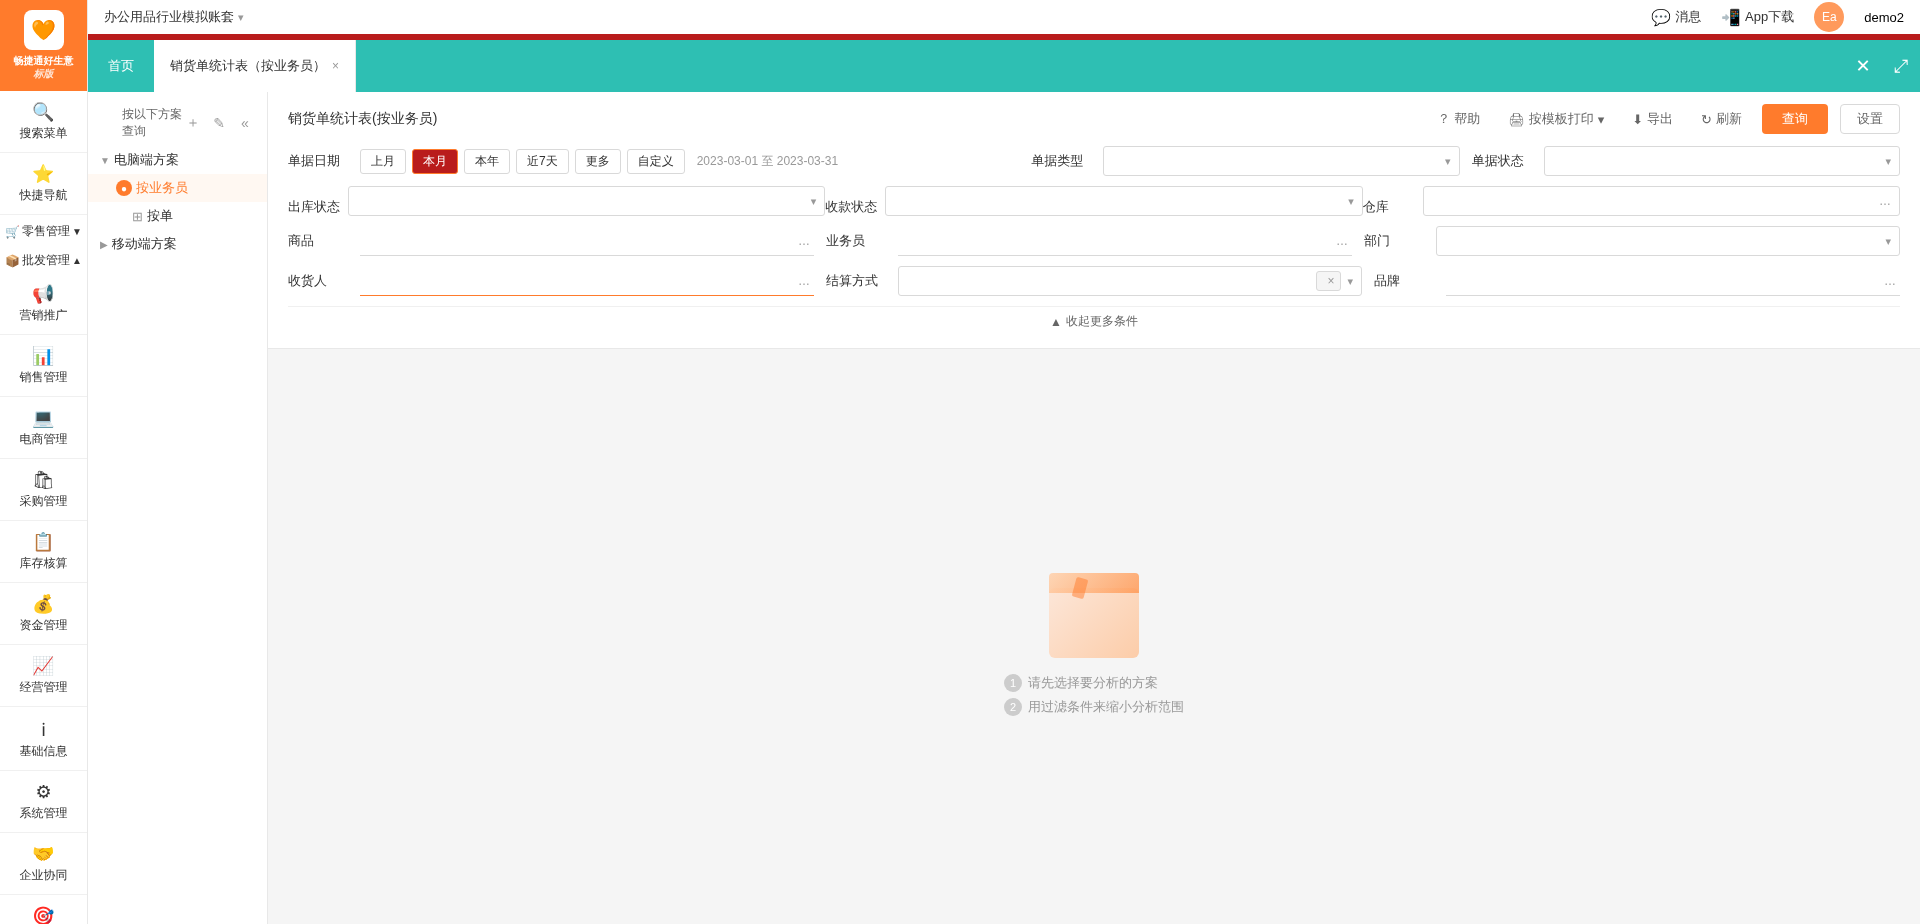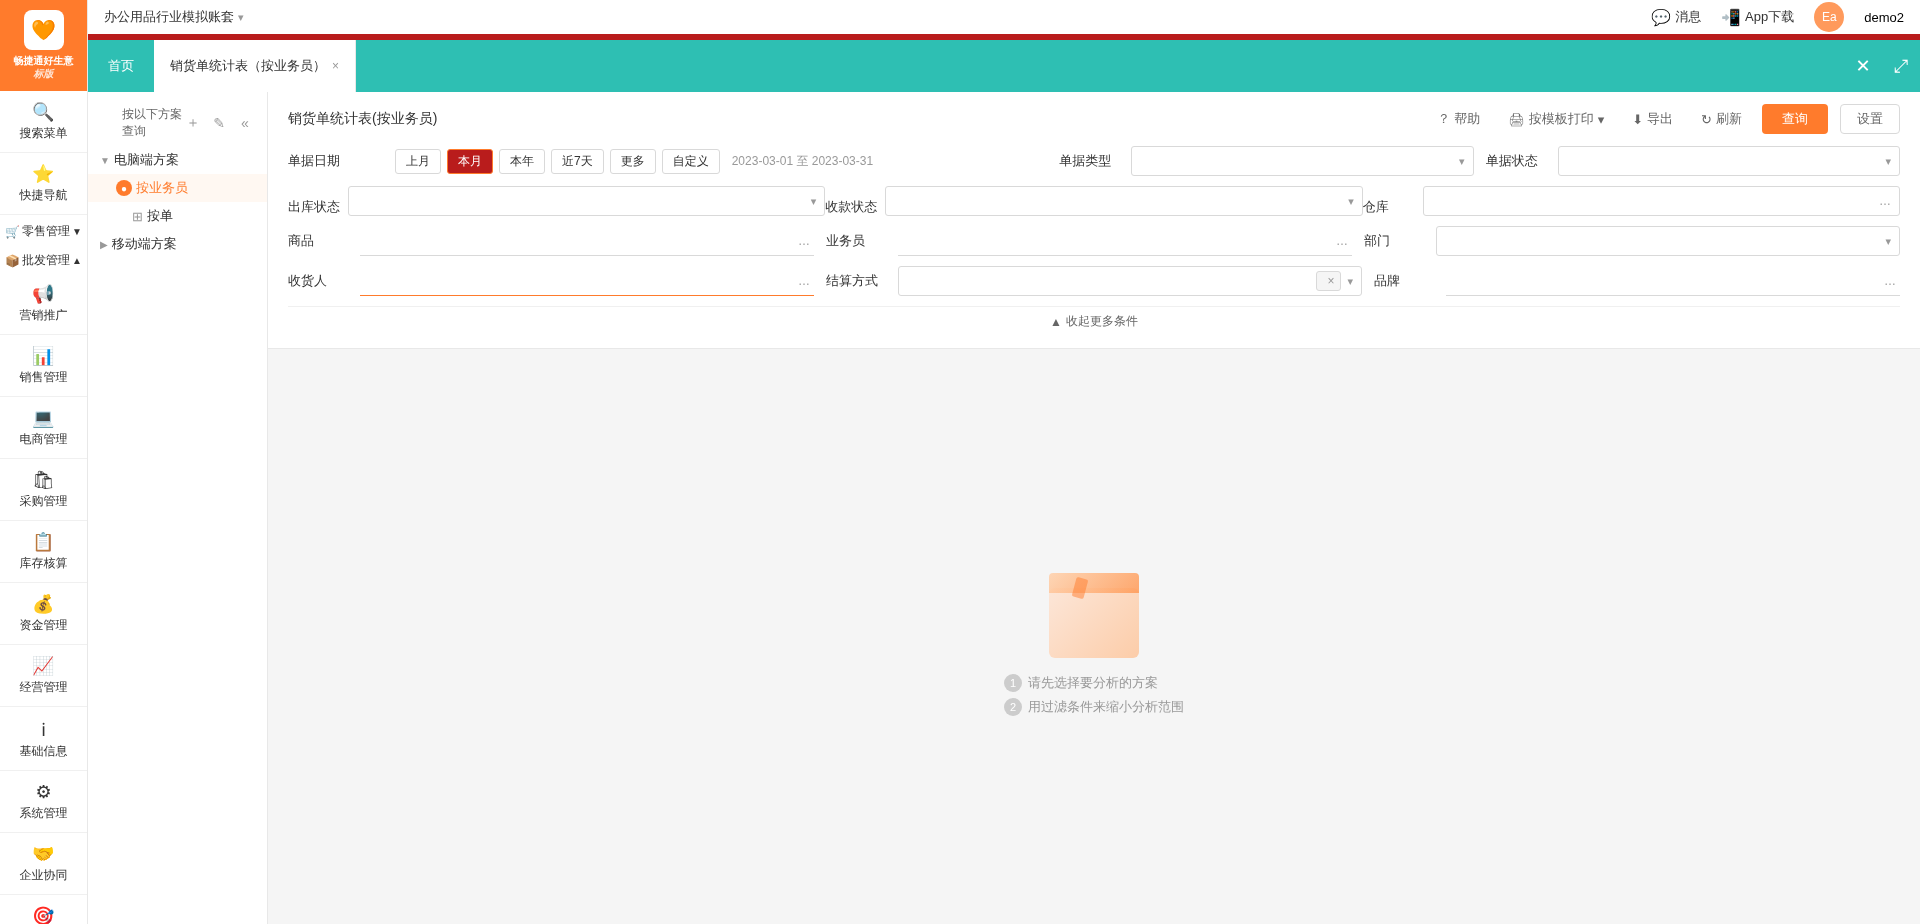--- a/index.html
+++ b/index.html
@@ -303,21 +303,20 @@
     .filter-label {
       font-size: 13px;
       color: #333;
       white-space: nowrap;
       min-width: 60px;
     }
     .filter-date-group {
       display: flex;
       align-items: flex-end;
       gap: 6px;
-      margin-left: 35px;
     }
     .date-btn {
       padding: 3px 10px;
       border: 1px solid #d9d9d9;
       border-radius: 3px;
       background: #fff;
       color: #333;
       font-size: 12px;
       cursor: pointer;
     }

